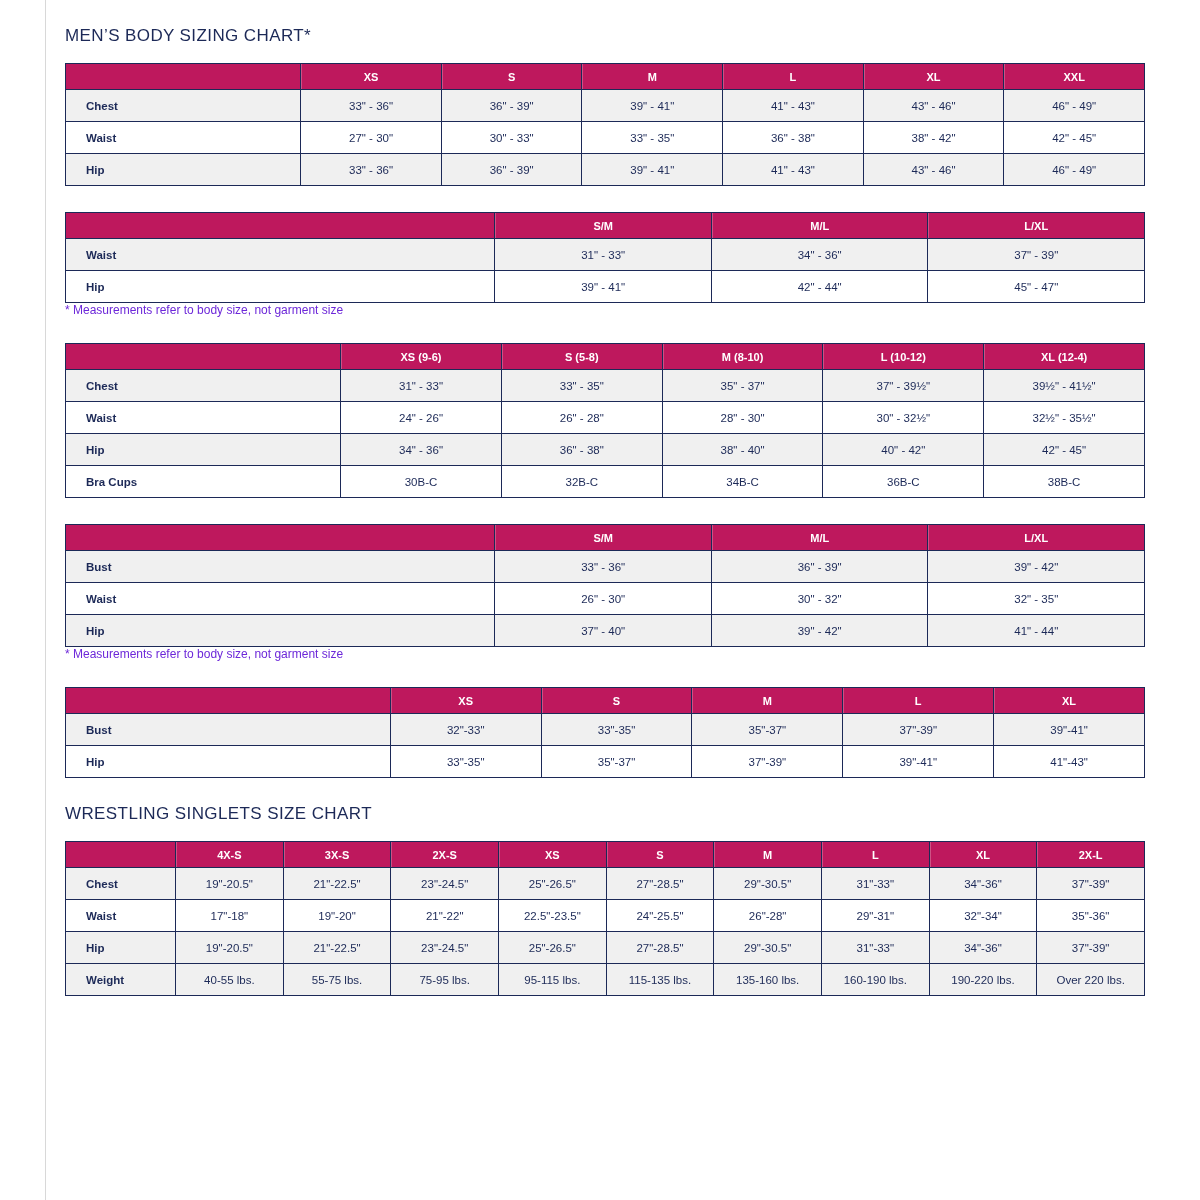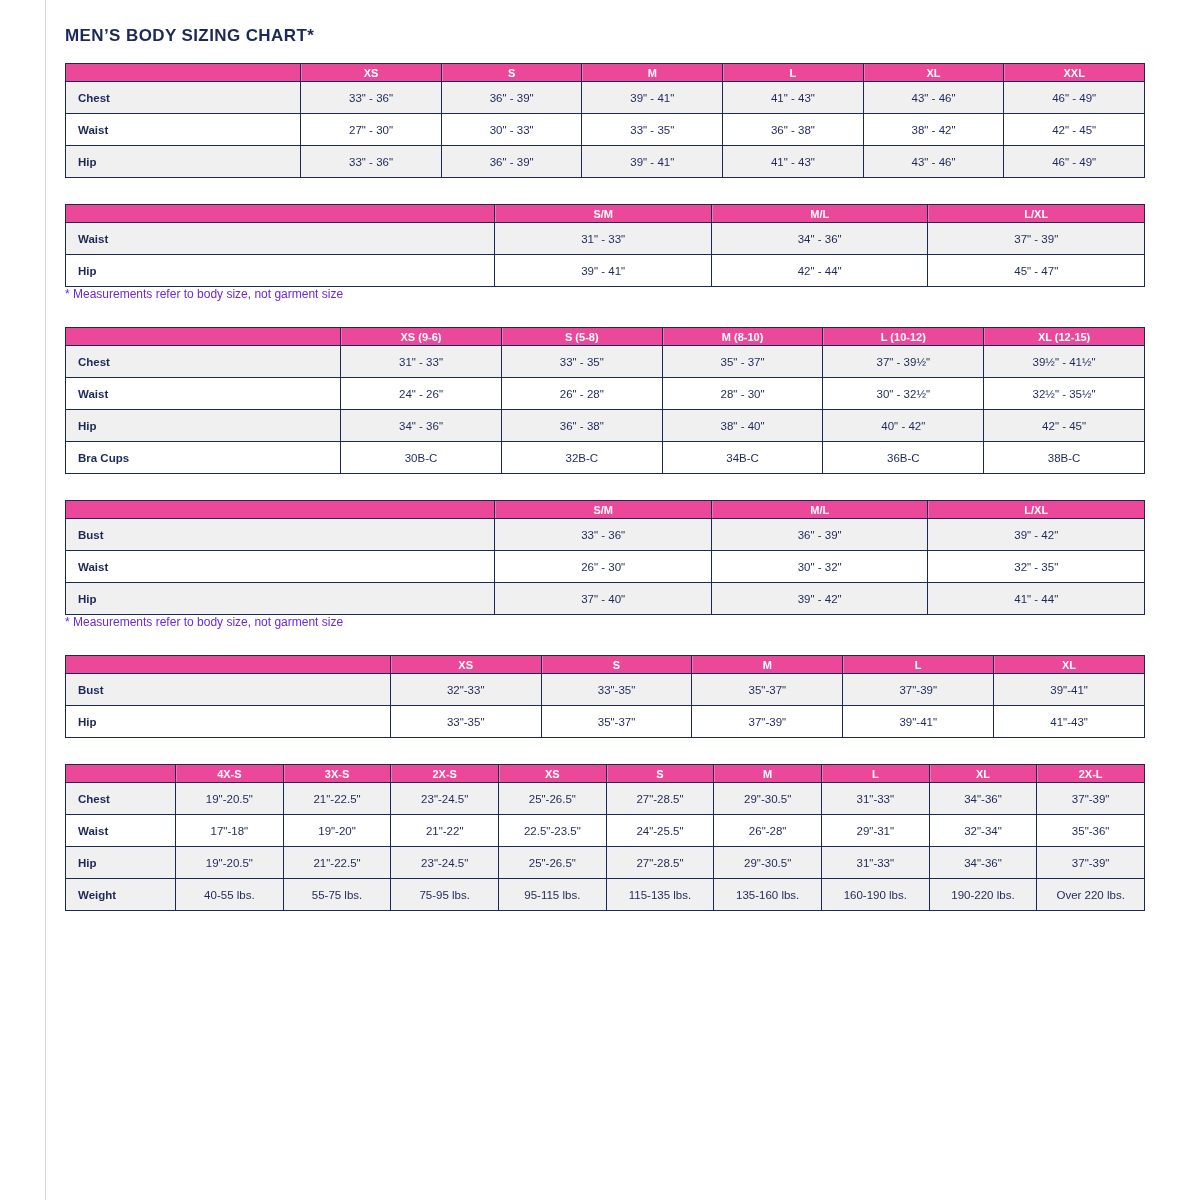--- a/index.html
+++ b/index.html
@@ -21,59 +21,59 @@
     background: #d8d8d8;
   }
   main {
     padding: 26px 55px 0 65px;
   }
   section.chart-section {
     margin-bottom: 26px;
   }
   h2.chart-title {
     font-size: 17px;
-    font-weight: bold;
+    font-weight: normal;
     letter-spacing: 0.4px;
     color: #1c2957;
     margin-bottom: 17px;
   }
   table.size-table {
     width: 100%;
     border-collapse: collapse;
     table-layout: fixed;
   }
   table.size-table th,
   table.size-table td {
     border: 1px solid #1c2957;
     text-align: center;
     vertical-align: middle;
     padding: 0 5px;
     overflow: hidden;
     white-space: nowrap;
   }
   table.size-table thead th {
-    background: #ec4899;
+    background: #be185d;
     color: #ffffff;
     font-size: 11px;
     font-weight: bold;
-    height: 18px;
+    height: 26px;
     box-shadow: inset 1px 0 0 rgba(255,255,255,0.25);
   }
   table.size-table thead th:first-child {
     box-shadow: none;
   }
   table.size-table td {
     font-size: 11.5px;
     height: 32px;
     color: #1c2957;
   }
   table.size-table td.row-label {
     text-align: left;
     font-weight: bold;
-    padding-left: 12px;
+    padding-left: 20px;
   }
   tr.row-shaded td { background: #f0f0f0; }
   tr.row-plain td { background: #ffffff; }
   p.footnote {
     font-size: 12px;
     color: #6d28d9;
     margin-top: 0;
     margin-bottom: 10px;
   }
 </style>
@@ -180,21 +180,21 @@
           <col style="width: 14.9%;">
           <col style="width: 14.9%;">
         </colgroup>
         <thead>
           <tr>
             <th></th>
             <th>XS (9-6)</th>
             <th>S (5-8)</th>
             <th>M (8-10)</th>
             <th>L (10-12)</th>
-            <th>XL (12-15)</th>
+            <th>XL (12-4)</th>
           </tr>
         </thead>
         <tbody>
           <tr class="row-shaded">
             <td class="row-label">Chest</td>
             <td>31" - 33"</td>
             <td>33" - 35"</td>
             <td>35" - 37"</td>
             <td>37" - 39½"</td>
             <td>39½" - 41½"</td>
@@ -299,20 +299,21 @@
             <td>33"-35"</td>
             <td>35"-37"</td>
             <td>37"-39"</td>
             <td>39"-41"</td>
             <td>41"-43"</td>
           </tr>
         </tbody>
       </table>
     </section>
     <section class="chart-section">
+      <h2 class="chart-title">WRESTLING SINGLETS SIZE CHART</h2>
       <table class="size-table">
         <colgroup>
           <col style="width: 10.2%;">
           <col style="width: 9.97778%;">
           <col style="width: 9.97778%;">
           <col style="width: 9.97778%;">
           <col style="width: 9.97778%;">
           <col style="width: 9.97778%;">
           <col style="width: 9.97778%;">
           <col style="width: 9.97778%;">

